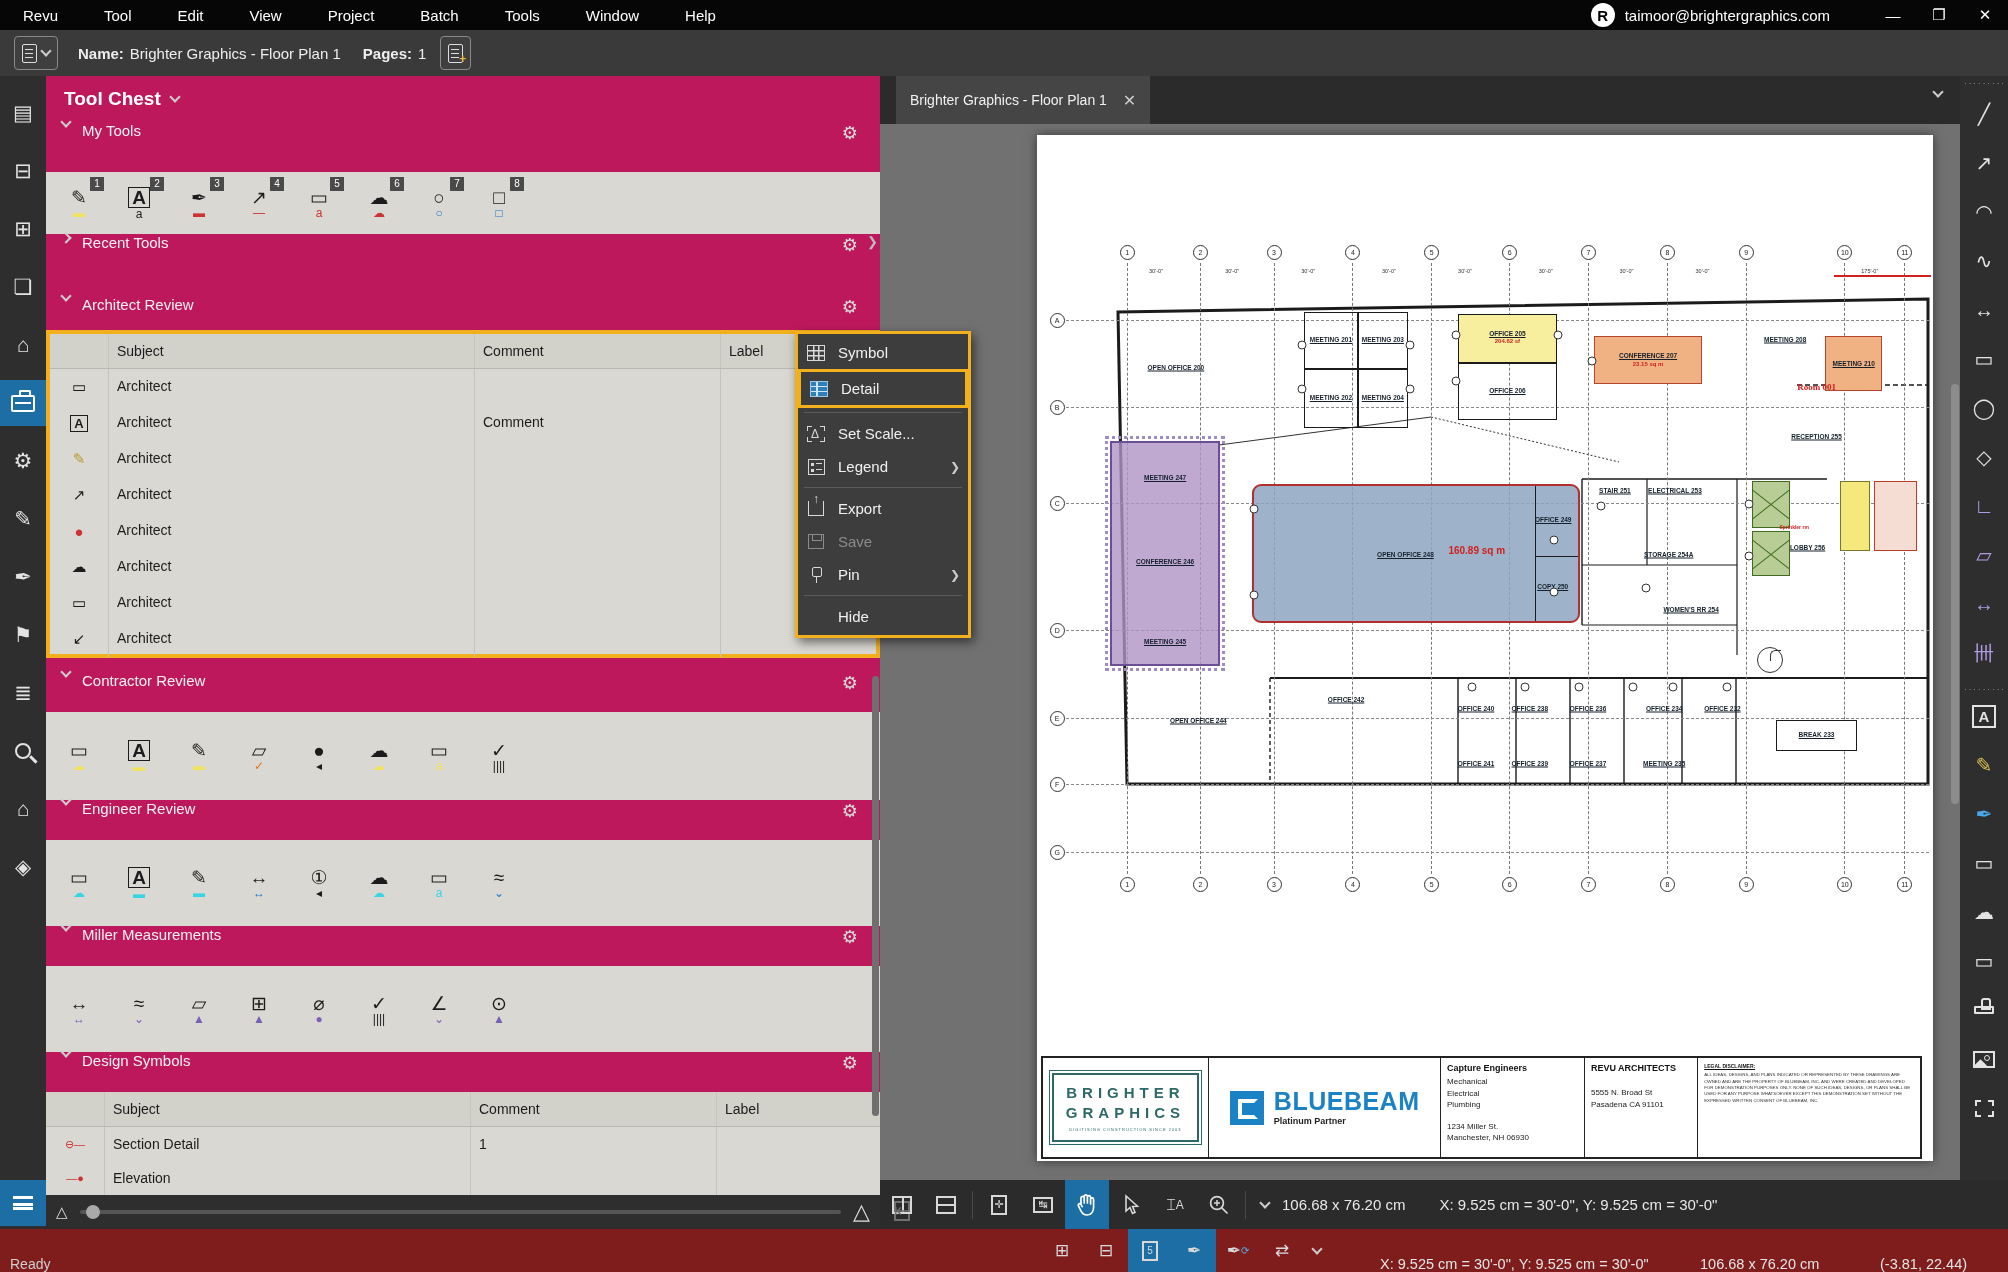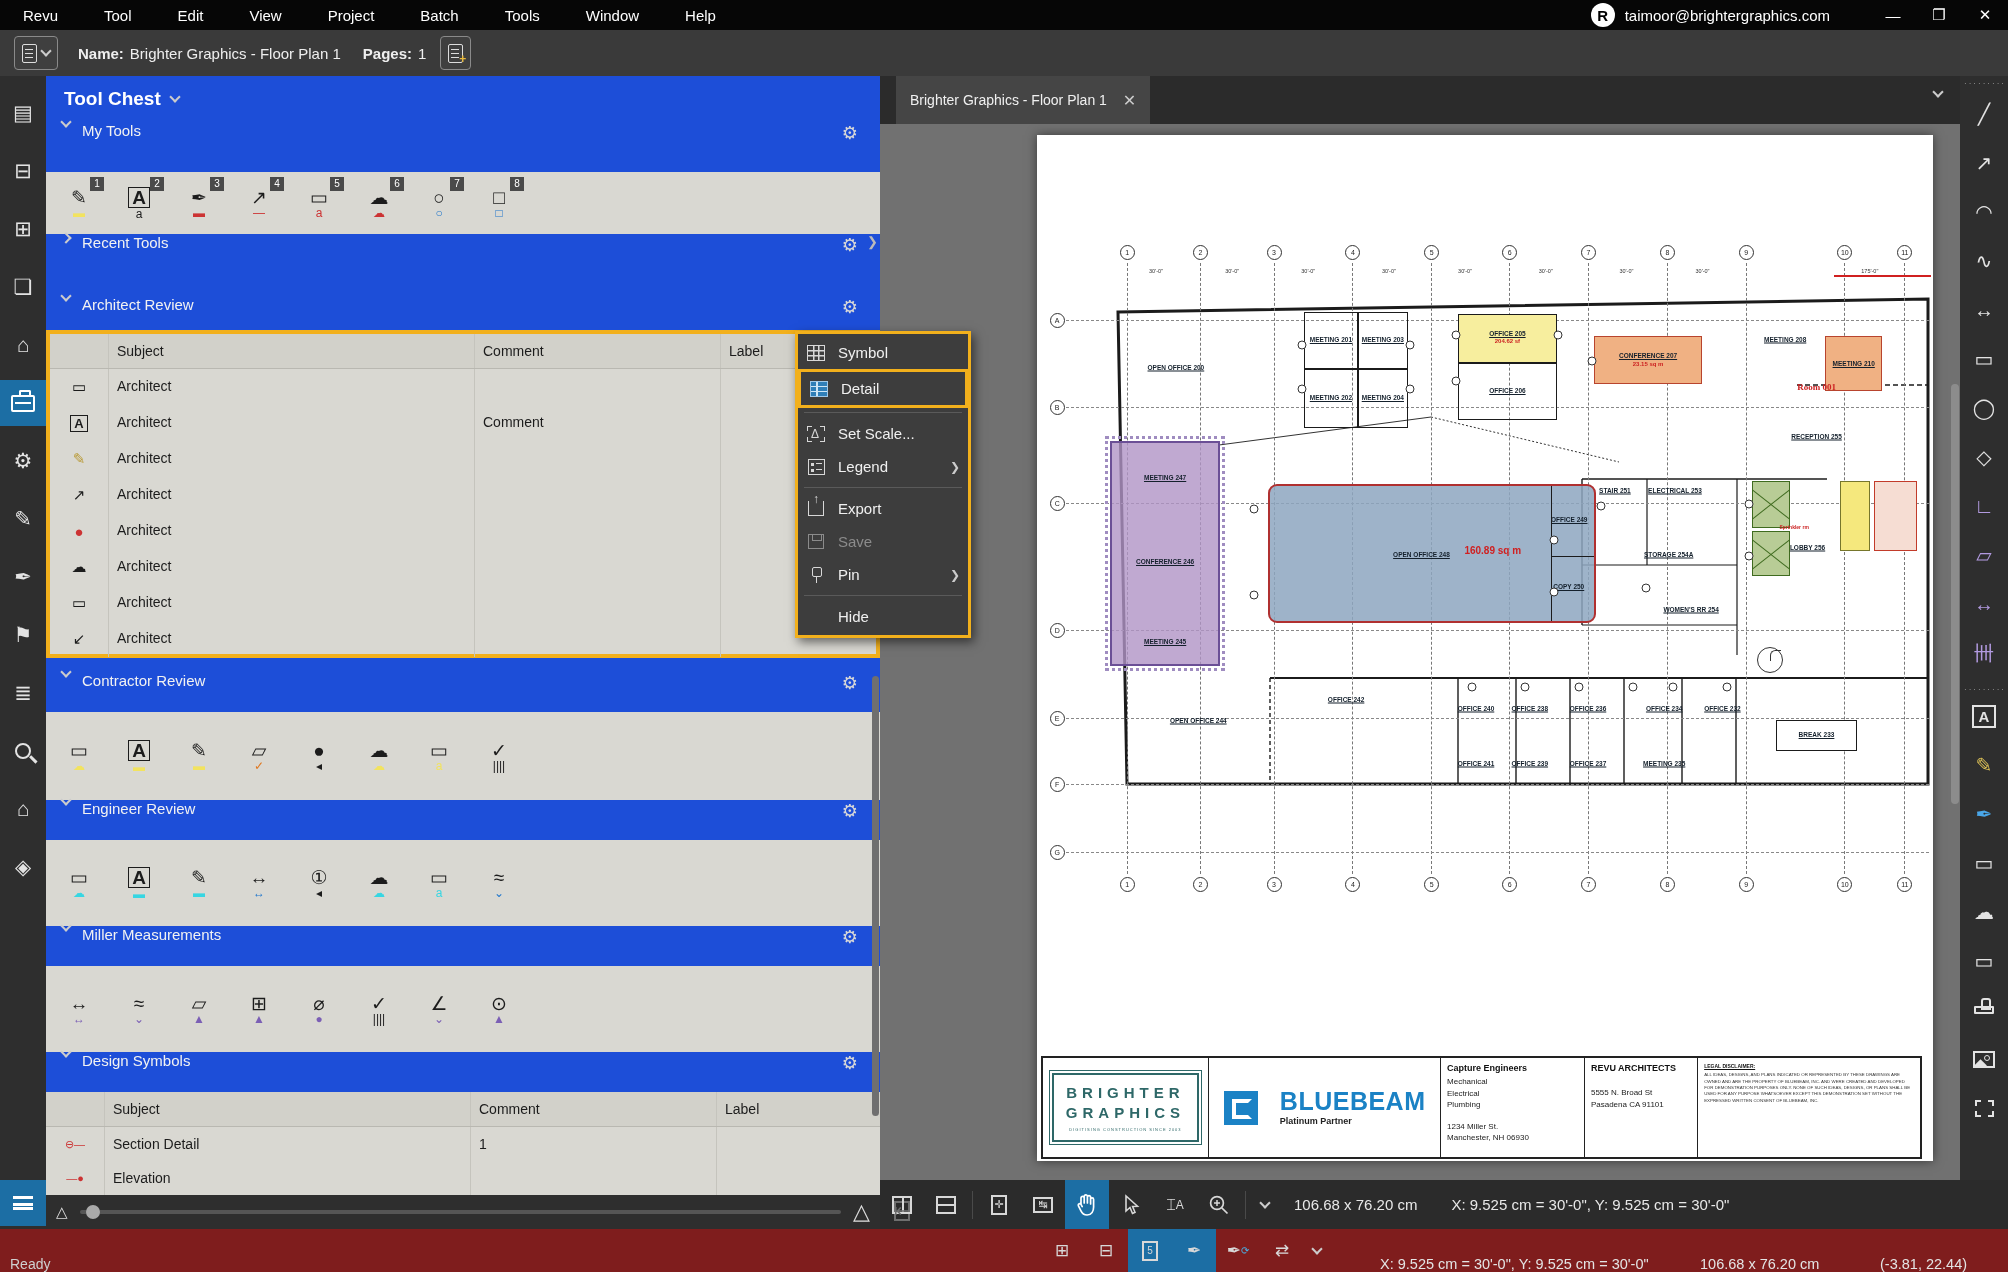--- a/index.html
+++ b/index.html
@@ -37,21 +37,21 @@
   .lb-item.active { background:#1c6ea4; }
   .i-toolbox { width:24px; height:17px; border:2px solid #fff; border-radius:2px; position:relative; }
   .i-toolbox::before { content:""; position:absolute; left:6px; top:-7px; width:8px; height:5px; border:2px solid #fff; border-bottom:none; border-radius:2px 2px 0 0; }
   .i-toolbox::after { content:""; position:absolute; left:2px; top:5px; width:16px; height:2px; background:#fff; }
   .i-search { position:relative; width:16px; height:16px; border:2.5px solid #e3e3e3; border-radius:50%; }
   .i-search::after { content:""; position:absolute; left:12px; top:13px; width:9px; height:2.5px; background:#e3e3e3; transform:rotate(45deg); }
   .i-listlines { width:20px; height:14px; border-top:3px solid #fff; border-bottom:3px solid #fff; position:relative; }
   .i-listlines::after { content:""; position:absolute; left:0; top:4px; width:20px; height:3px; background:#fff; }
 
   
-  #panel { position:absolute; left:46px; top:76px; width:834px; height:1153px; background:#1d4ed8; overflow:hidden; }
+  #panel { position:absolute; left:46px; top:76px; width:834px; height:1153px; background:#be185d; overflow:hidden; }
   .tc-header { position:absolute; left:0; top:0; width:100%; height:46px; display:flex; align-items:center;
     color:#fff; font-size:19px; font-weight:bold; padding-left:18px; gap:10px; }
   .sec-h { position:absolute; left:0; width:100%; display:flex; align-items:flex-start; padding-left:16px;
     color:#f2f2f2; font-size:15px; gap:12px; }
   .chev { width:8px; height:8px; border-right:2px solid #ccc; border-bottom:2px solid #ccc; display:inline-block; }
   .chev.down { transform:rotate(45deg); margin-top:-4px; }
   .chev.right { transform:rotate(-45deg); }
   .sec-h .gear, .tc-gear { position:absolute; right:22px; color:#d8d8d8; font-size:18px; }
   .sec-h .side-arrow { position:absolute; right:2px; color:#bbb; font-size:13px; }
   .strip { position:absolute; left:0; width:100%; background:#d9d8d2; display:flex; align-items:center; padding-left:10px; gap:14px; }
@@ -150,21 +150,21 @@
   .rm.cross::before, .rm.cross::after { content:""; position:absolute; left:-20%; right:-20%; top:50%; height:1px; background:#3f6b1f; }
   .rm.cross::before { transform:rotate(38deg); } .rm.cross::after { transform:rotate(-38deg); }
   .plab { position:absolute; font-size:6.5px; font-weight:bold; color:#14202c; text-decoration:underline; white-space:nowrap; transform:translate(-50%,-50%); }
   .plab.red { color:#c22; text-decoration:none; font-family:"Liberation Serif", serif; font-size:9px; }
   .plab.tinyred { color:#c22; text-decoration:none; font-size:5px; }
   .door { position:absolute; width:9px; height:9px; border:1px solid #333; border-radius:50%; background:#fff; transform:translate(-50%,-50%); }
   #purple-region { position:absolute; left:8.2%; top:29.8%; width:12.2%; height:22%; background:rgba(176,147,197,.8);
     border:2px solid #6b4f96; outline:3px dotted #9f8cc0; outline-offset:2px; }
   #purple-region .rlab { position:absolute; left:50%; transform:translateX(-50%); }
   #blue-region { position:absolute; left:24%; top:34%; width:36.6%; height:13.6%; background:rgba(141,166,192,.85);
-    border:2px solid #b03030; border-radius:9px;margin-left:16px; }
+    border:2px solid #b03030; border-radius:9px; }
   #blue-region .wallv { position:absolute; right:13%; top:0; bottom:0; width:0; border-left:1.6px solid #1b1b1b; }
   #blue-region .wallh { position:absolute; right:0; width:13%; top:52%; height:0; border-top:1.6px solid #1b1b1b; }
   .spiral { position:absolute; left:81.8%; top:51.2%; width:26px; height:26px; border:1.2px solid #333; border-radius:50%; transform:translate(-50%,-50%); }
   .spiral::before { content:""; position:absolute; left:12px; top:2px; width:10px; height:10px; border:1px solid #333; border-radius:50% 0 0 0; border-right:none; border-bottom:none; }
   .redline { position:absolute; left:89%; top:13.6%; width:10.8%; height:0; border-top:2.5px solid #d02020; }
   #plan-walls { position:absolute; left:0; top:0; width:100%; height:100%; }
 
   
   #titleblock { position:absolute; left:0.4%; top:89.8%; width:98.4%; height:10%; border:2px solid #222; display:flex; background:#fff; }
   .tb-col { border-right:1.5px solid #222; height:100%; padding:5px 6px; overflow:hidden; }
@@ -203,21 +203,21 @@
   .bb-item.dim { color:#6f6f6f; }
   .bb-item.active { background:#1c6ea4; }
   .vsep { width:1px; height:28px; background:#4a4a4a; margin:0 4px; flex:none; }
   .i-pagebox { width:16px; height:20px; border:2px solid currentColor; }
   .i-cols { width:20px; height:18px; border:2px solid currentColor; position:relative; }
   .i-cols::after { content:""; position:absolute; left:8px; top:0; width:2px; height:100%; background:currentColor; }
   .i-rows { width:20px; height:18px; border:2px solid currentColor; position:relative; }
   .i-rows::after { content:""; position:absolute; left:0; top:6px; width:100%; height:2px; background:currentColor; }
   .i-fitp { width:16px; height:20px; border:2px solid currentColor; display:flex; align-items:center; justify-content:center; font-size:11px; }
   .i-fitw { width:20px; height:16px; border:2px solid currentColor; display:flex; align-items:center; justify-content:center; font-size:11px; }
-  .bb-text { font-size:15px; color:#e8e8e8; margin-left:14px; white-space:nowrap; }
+  .bb-text { font-size:15px; color:#e8e8e8; margin-left:2px; white-space:nowrap; }
   .bb-text.xy { margin-left:34px; }
 
   
   #statusbar { position:absolute; left:0; top:1229px; width:2008px; height:43px; background:#7f1d1d;
     display:flex; align-items:flex-end; color:#cfcfcf; font-size:14px; }
   #statusbar .ready { margin-left:10px; }
   .sb-icons { position:absolute; left:1040px; top:0; height:43px; display:flex; align-items:center; }
   .sb-item { width:44px; height:43px; display:flex; align-items:center; justify-content:center; font-size:17px; color:#d8d8d8; }
   .sb-item.active { background:#1c6ea4; }
   .sb-text { position:absolute; white-space:nowrap; color:#e4e4e4; font-size:14.5px; }

